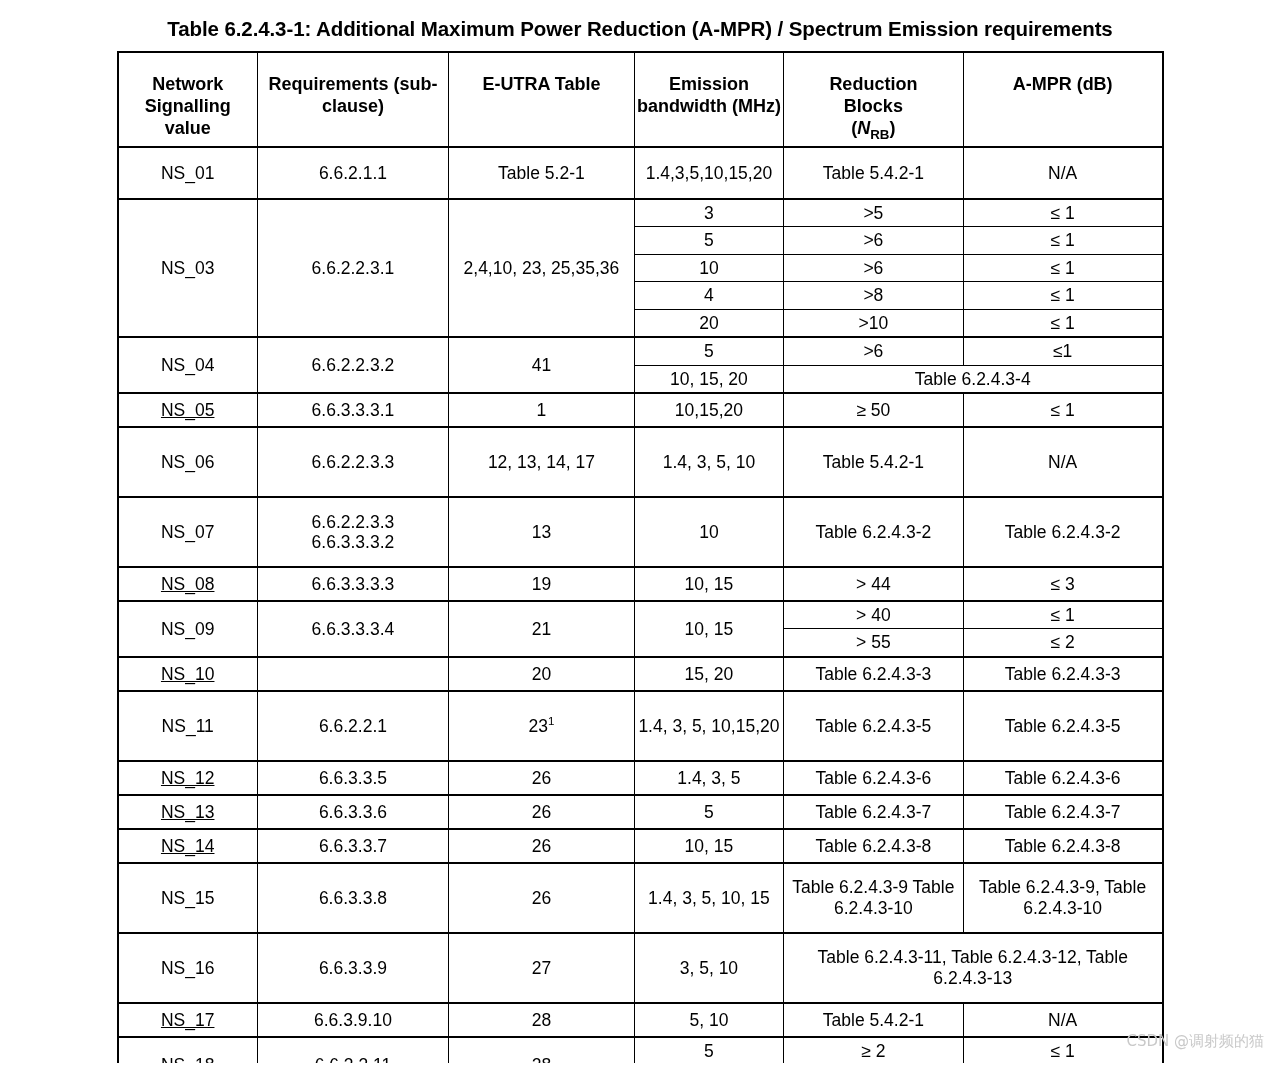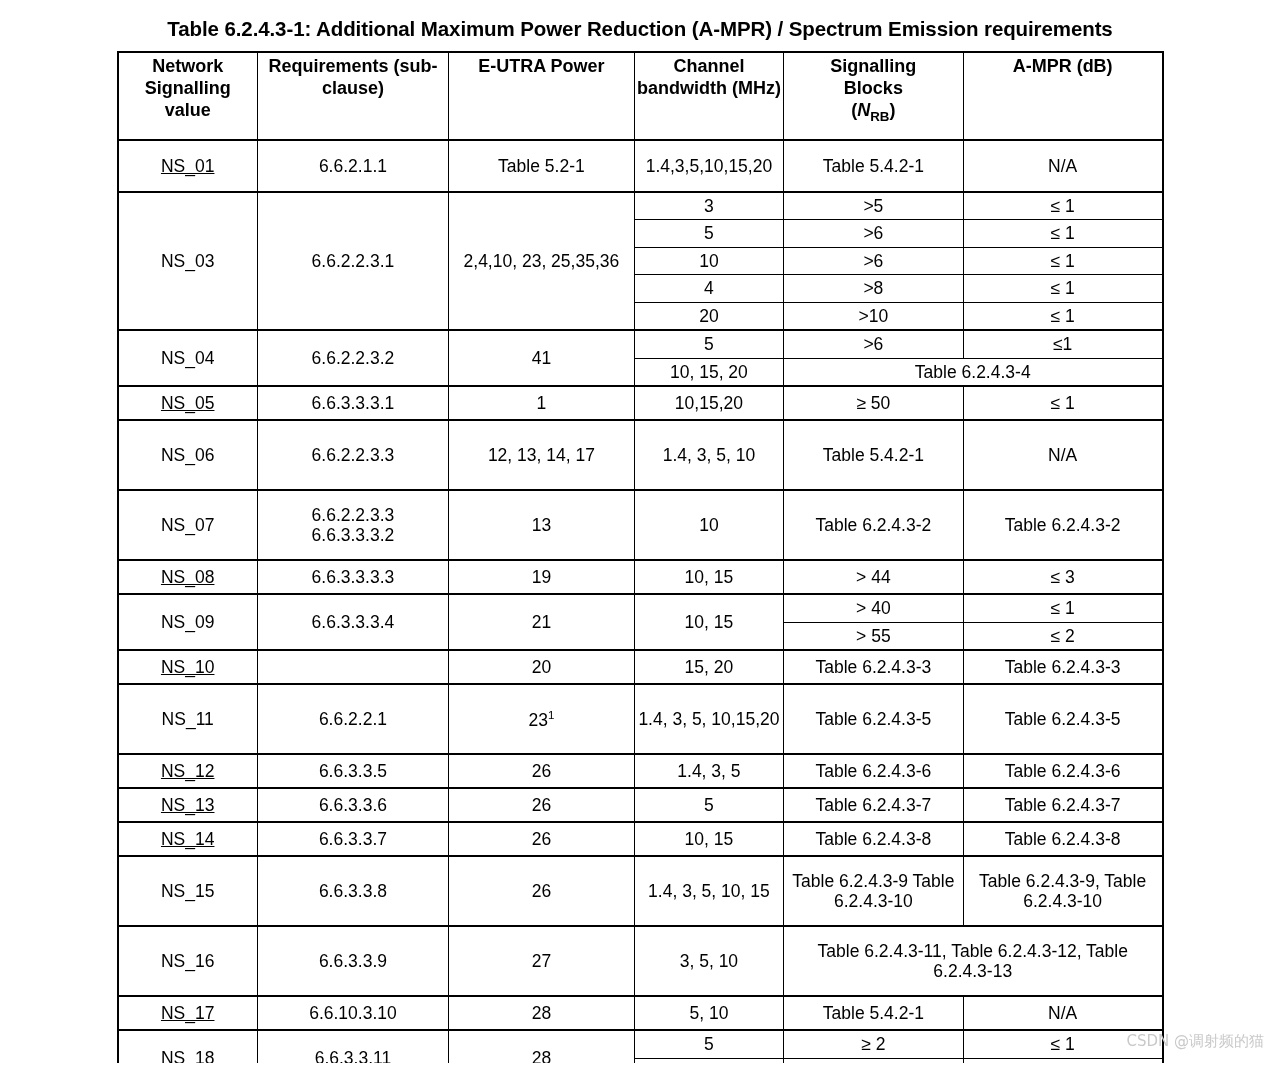--- a/index.html
+++ b/index.html
@@ -41,36 +41,36 @@
     font-size: 17.5px;
     font-weight: normal;
     padding: 3px 2px;
     line-height: 1.17;
   }
   table.ampr thead th {
     font-weight: bold;
     font-size: 18px;
     height: 88px;
     vertical-align: top;
-    padding-top: 3px;
+    padding-top: 21px;
     line-height: 1.22;
   }
   
   tr.grp > td, tr.grp > th { border-top: 2px solid #000; }
   td.subrow { border-top: 1px solid #000; }
   .col-ns    { width: 137px; }
   .col-req   { width: 187px; }
   .col-band  { width: 182px; }
   .col-bw    { width: 146px; }
   .col-rb    { width: 176px; }
   .col-ampr  { width: 195px; }
   .nrb-i { font-style: italic; }
   .nrb-sub { font-size: 0.74em; vertical-align: sub; font-style: normal; }
   sup.fn { font-size: 0.66em; vertical-align: super; }
-  .tall-01 { height: 52px; text-decoration: underline; }
+  .tall-01 { height: 52px; }
   .r-sub { height: 33px; }
   .r-norm { height: 34px; text-decoration: underline; }
   .r-big { height: 70px; }
   #watermark {
     position: absolute;
     right: 16px;
     bottom: 12px;
     font-size: 15px;
     color: #c9c9c9;
     white-space: nowrap;
@@ -91,24 +91,24 @@
           <col class="col-req">
           <col class="col-band">
         <col class="col-bw">
           <col class="col-rb">
           <col class="col-ampr">
       </colgroup>
       <thead>
         <tr>
           <th>Network Signalling value</th>
           <th>Requirements (sub-clause)</th>
-          <th>E-UTRA Power</th>
-          <th>Channel bandwidth (MHz)</th>
+          <th>E-UTRA Table</th>
+          <th>Emission bandwidth (MHz)</th>
           <th>
-            <span>Signalling</span><br>
+            <span>Reduction</span><br>
             <span>Blocks</span><br>
             <span><span>(</span><span class="nrb-i">N</span><span class="nrb-sub">RB</span><span>)</span></span>
           </th>
           <th>A-MPR (dB)</th>
         </tr>
       </thead>
       <tbody id="table-body">
           <tr class="grp">
             <td rowspan="1" class="tall-01">NS_01</td>
             <td rowspan="1">6.6.2.1.1</td>
@@ -251,21 +251,21 @@
           </tr>
           <tr class="grp">
             <td rowspan="1" class="r-big">NS_16</td>
             <td rowspan="1">6.6.3.3.9</td>
             <td rowspan="1">27</td>
             <td>3, 5, 10</td>
             <td colspan="2">Table 6.2.4.3-11, Table 6.2.4.3-12, Table 6.2.4.3-13</td>
           </tr>
           <tr class="grp">
             <td rowspan="1" class="r-norm">NS_17</td>
-            <td rowspan="1">6.6.10.3.10</td>
+            <td rowspan="1">6.6.3.9.10</td>
             <td rowspan="1">28</td>
             <td>5, 10</td>
             <td>Table 5.4.2-1</td>
             <td>N/A</td>
           </tr>
           <tr class="grp">
             <td rowspan="2" class="r-sub">NS_18</td>
             <td rowspan="2">6.6.3.3.11</td>
             <td rowspan="2">28</td>
             <td>5</td>

